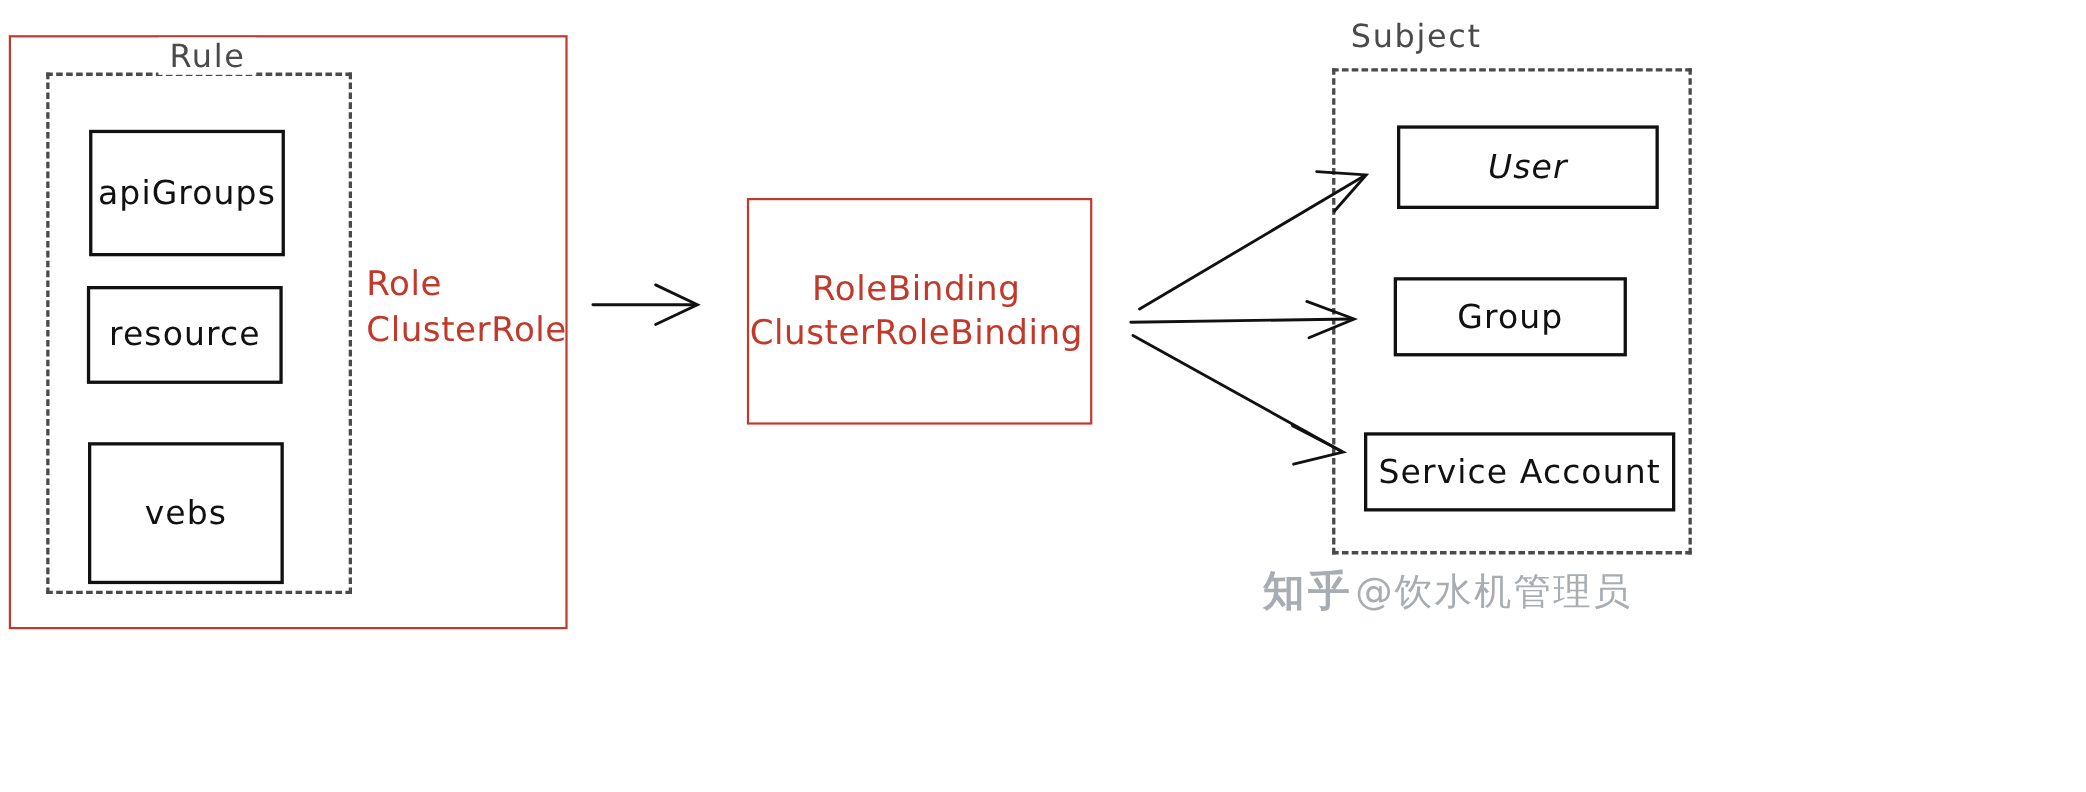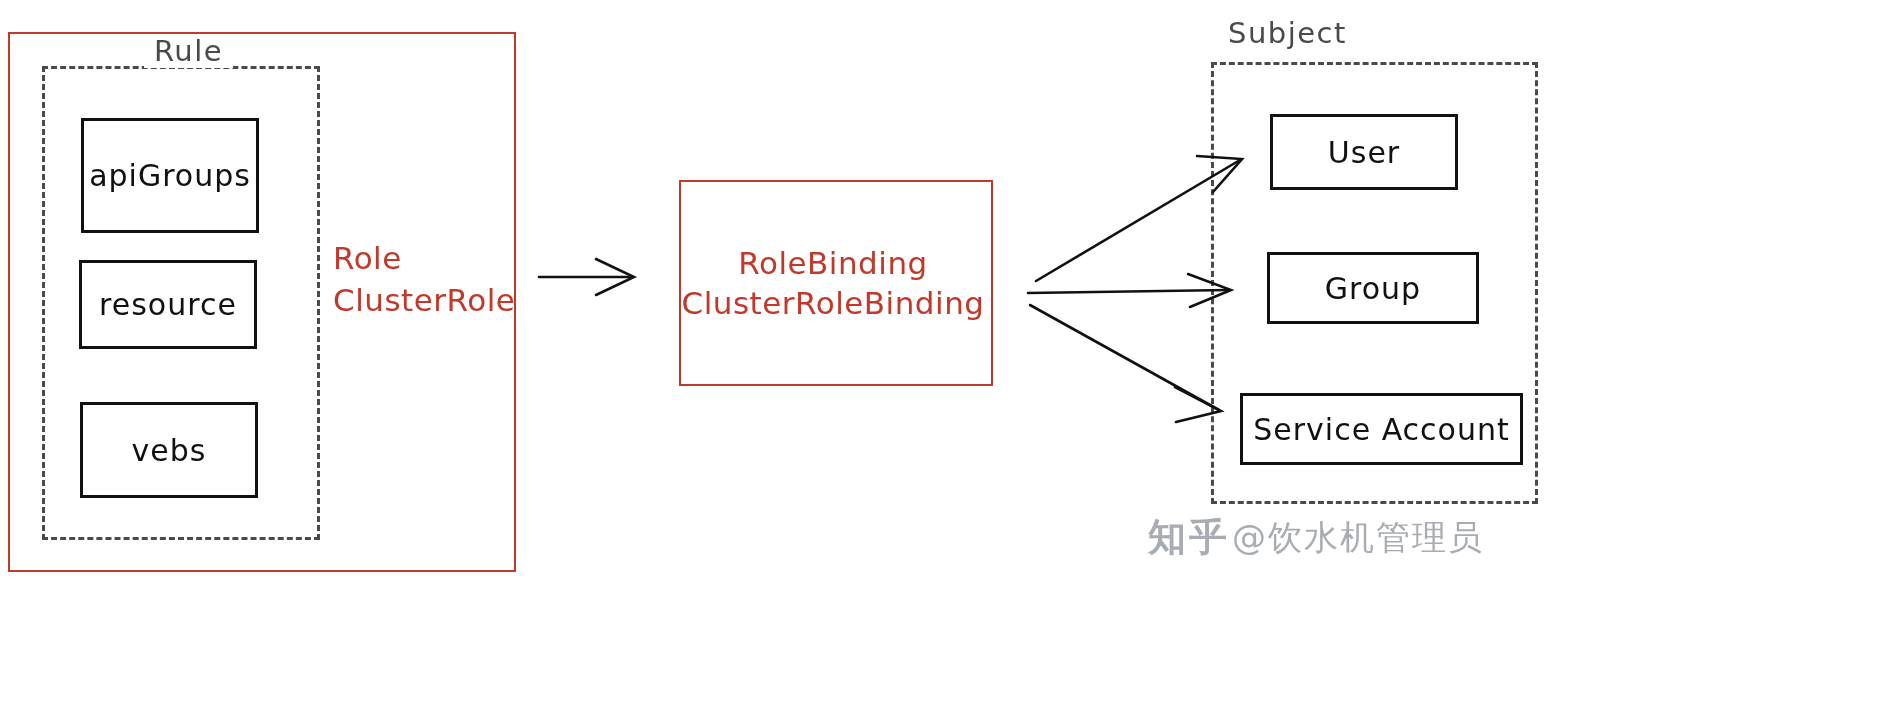--- a/index.html
+++ b/index.html
@@ -142,41 +142,41 @@
   <div class="group-label" style="left:144px; top:34px;">Rule</div>
 
   <div class="solid-box" style="left:81px; top:118px; width:178px; height:115px;">
     <span class="hand-text">apiGroups</span>
   </div>
 
   <div class="solid-box" style="left:79px; top:260px; width:178px; height:89px;">
     <span class="hand-text">resource</span>
   </div>
 
-  <div class="solid-box" style="left:80px; top:402px; width:178px; height:96px;">
+  <div class="solid-box" style="left:80px; top:402px; width:178px; height:129px;">
     <span class="hand-text">vebs</span>
   </div>
 
   <div id="role-label">
     <span class="line">Role</span>
     <span class="line">ClusterRole</span>
   </div>
 
   <div class="red-box" style="left:679px; top:180px; width:314px; height:206px;"></div>
 
   <div id="center-label">
     <span class="line">RoleBinding</span>
     <span class="line">ClusterRoleBinding</span>
   </div>
 
   <div class="dashed-box" style="left:1211px; top:62px; width:327px; height:442px;"></div>
 
   <div class="group-label" style="left:1218px; top:16px;">Subject</div>
 
-  <div class="solid-box" style="left:1270px; top:114px; width:188px; height:76px;">
+  <div class="solid-box" style="left:1270px; top:114px; width:238px; height:76px;font-style:italic;">
     <span class="hand-text">User</span>
   </div>
 
   <div class="solid-box" style="left:1267px; top:252px; width:212px; height:72px;">
     <span class="hand-text">Group</span>
   </div>
 
   <div class="solid-box" style="left:1240px; top:393px; width:283px; height:72px;">
     <span class="hand-text">Service Account</span>
   </div>

